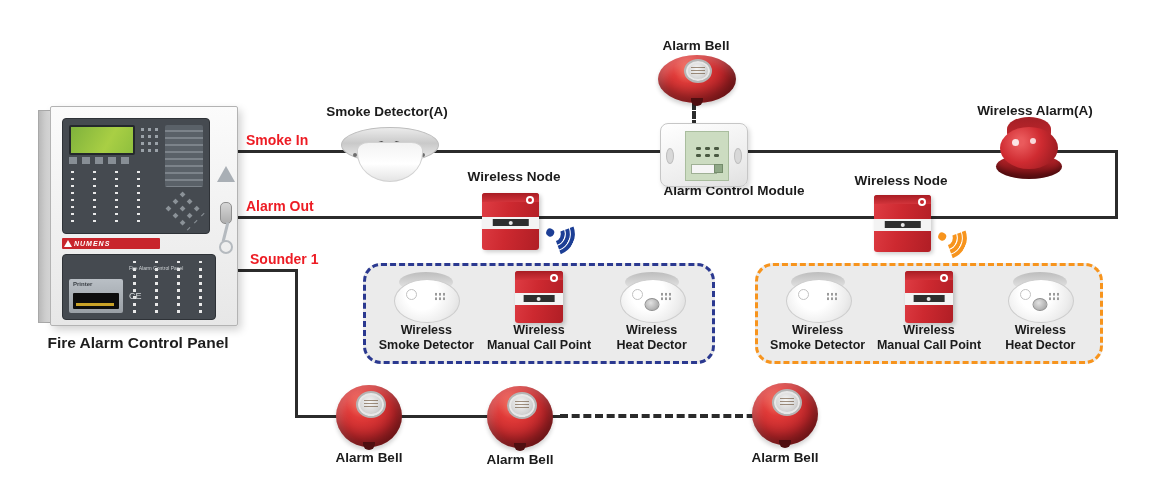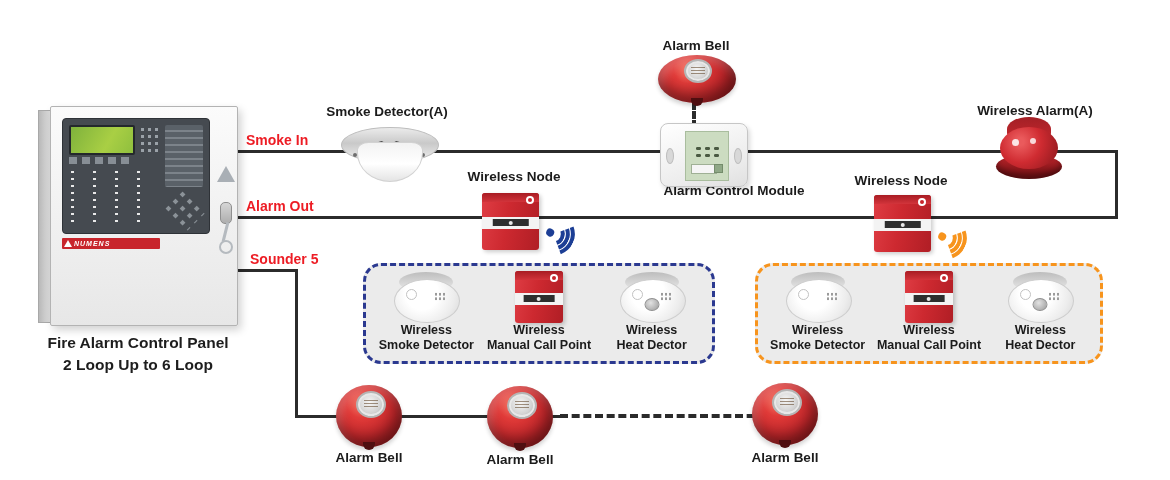--- a/index.html
+++ b/index.html
@@ -126,45 +126,56 @@
   <div class="wire" style="left:1115px;top:150px;width:3px;height:69px;"></div>
   <div class="wire" style="left:236px;top:216px;width:882px;height:3px;"></div>
   <div class="wire" style="left:236px;top:269px;width:62px;height:3px;"></div>
   <div class="wire" style="left:295px;top:269px;width:3px;height:149px;"></div>
   <div class="wire" style="left:295px;top:415px;width:266px;height:3px;"></div>
   <div class="wire-dash-h" style="left:560px;top:414px;width:218px;"></div>
   <div class="wire-dash-v" style="left:692px;top:102px;height:26px;"></div>
 
   <div class="wire-label" style="left:246px;top:132px;">Smoke In</div>
   <div class="wire-label" style="left:246px;top:198px;">Alarm Out</div>
-  <div class="wire-label" style="left:250px;top:251px;">Sounder 5</div>
+  <div class="wire-label" style="left:250px;top:251px;">Sounder 1</div>
 
   <div class="panel">
     <div class="cab-side"></div>
     <div class="cab-front"></div>
     <div class="facia facia-top">
       <div class="lcd"></div>
       <div class="keys"></div>
       <div class="rpanel"></div>
       <div class="btnrow"></div>
       <div class="ledcol" style="left:8px;top:52px;height:54px;"></div>
       <div class="ledcol" style="left:30px;top:52px;height:54px;"></div>
       <div class="ledcol" style="left:52px;top:52px;height:54px;"></div>
       <div class="ledcol" style="left:74px;top:52px;height:54px;"></div>
       <div class="nav"></div>
     </div>
     <div class="brand">NUMENS</div>
+    <div class="facia facia-bottom">
+      <div class="ledcol" style="left:70px;top:6px;height:52px;"></div>
+      <div class="ledcol" style="left:92px;top:6px;height:52px;"></div>
+      <div class="ledcol" style="left:114px;top:6px;height:52px;"></div>
+      <div class="ledcol" style="left:136px;top:6px;height:52px;"></div>
+      <div class="facia-text">Fire Alarm Control Panel</div>
+      <div class="printer">
+        <div class="printer-label">Printer</div>
+        <div class="printer-slot"></div>
+      </div>
+      <div class="ce">CE</div>
+    </div>
     <div class="warn-tri"></div>
     <div class="lock-plate"></div>
     <div class="key-stem"></div>
     <div class="key-ring"></div>
   </div>
   <div class="panel-caption">
     <div>Fire Alarm Control Panel</div>
-    <div>2 Loop Up to 6 Loop</div>
   </div>
 
   <div class="dev-label" style="left:387px;top:104px;">Smoke Detector(A)</div>
   <div class="smoke-top">
     <div class="sm-base"></div>
     <div class="sm-vent l"></div>
     <div class="sm-vent r"></div>
     <div class="sm-screw" style="left:12px;"></div>
     <div class="sm-screw" style="left:80px;"></div>
     <div class="sm-body"></div>

